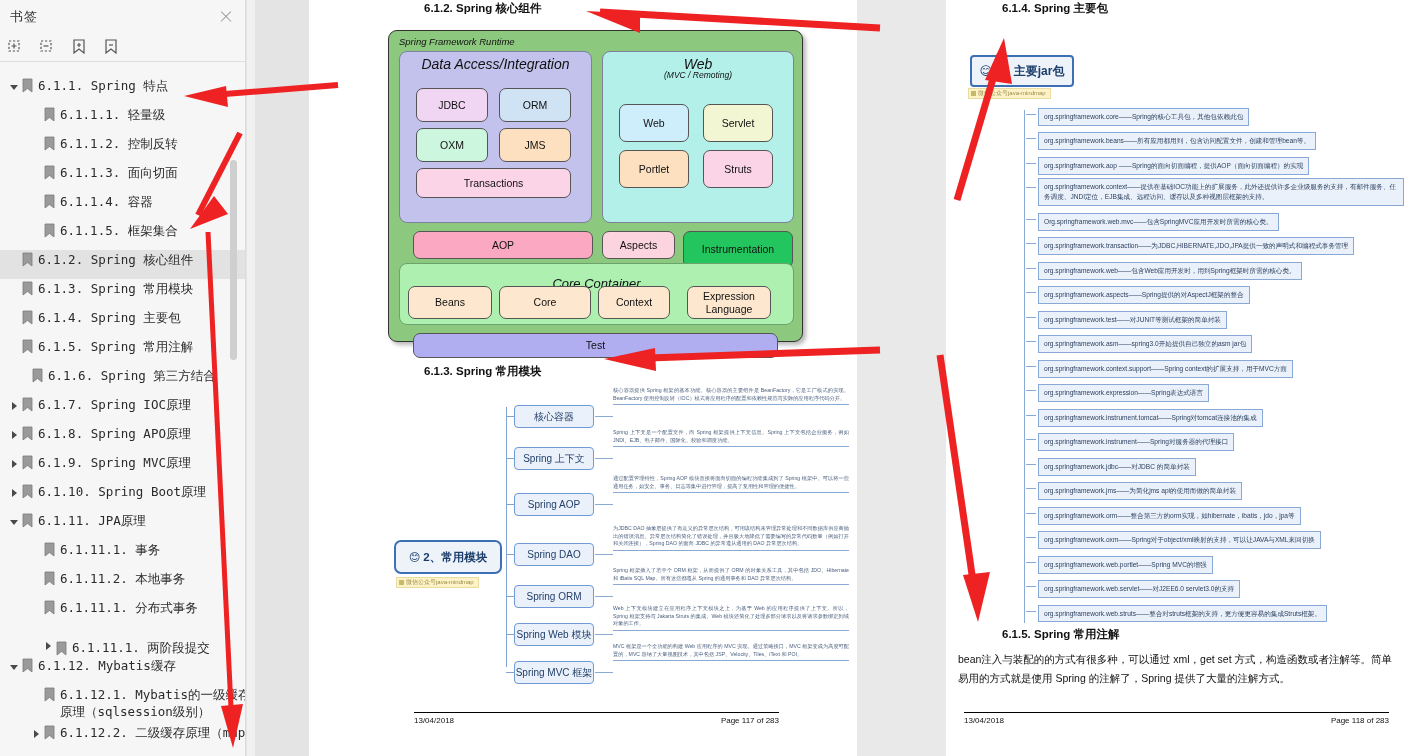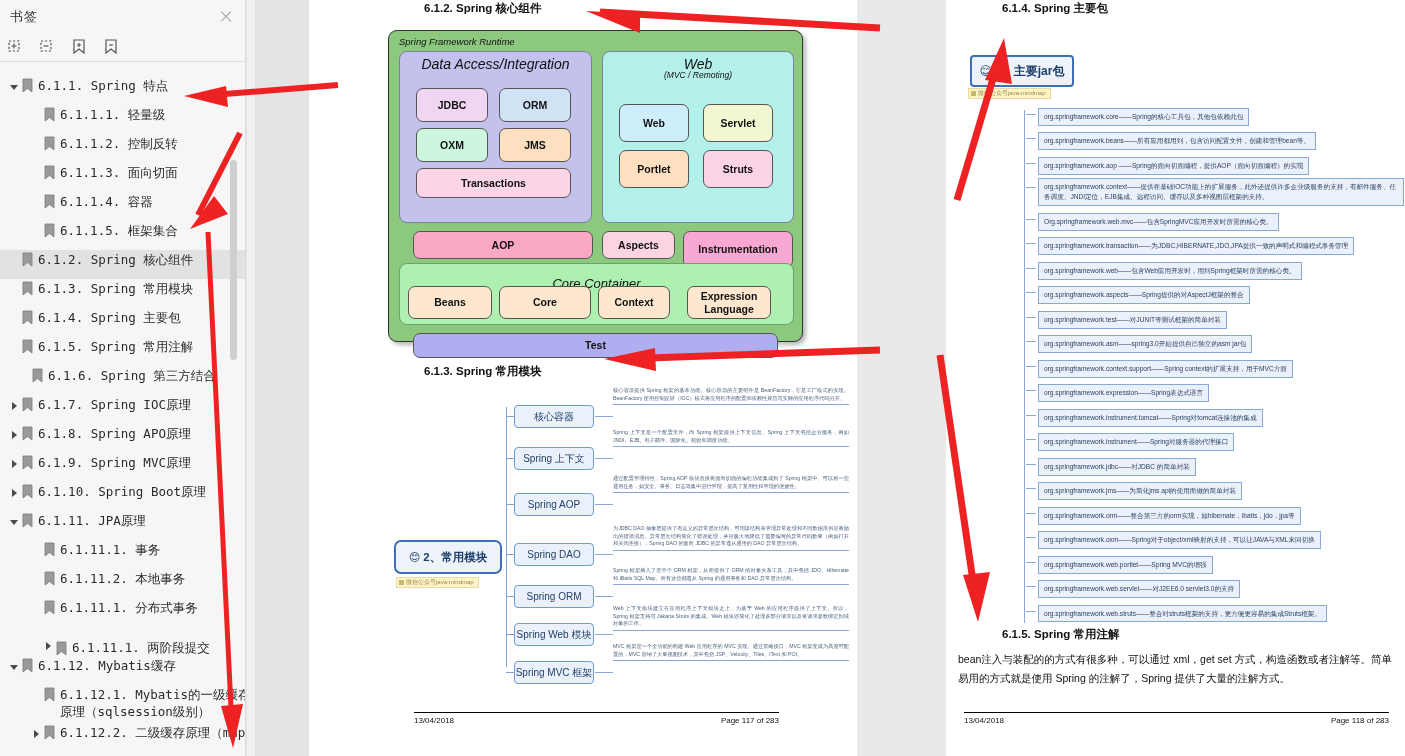--- a/index.html
+++ b/index.html
@@ -62,21 +62,21 @@
   #sfr-label { position:absolute; left:10px; top:5px; font-size:9.5px; font-style:italic;
       color:#111; }
   .grp { position:absolute; border:1.5px solid #7f7f9e; border-radius:8px; }
   #grp-data { left:10px; top:20px; width:193px; height:172px; background:#c3c2ec; }
   #grp-web  { left:213px; top:20px; width:192px; height:172px; background:#b3f0ea; }
   .grp-title { text-align:center; font-style:italic; font-size:14px; color:#111;
       margin-top:4px; font-weight:400; }
   .grp-sub { text-align:center; font-size:8.5px; font-style:italic; color:#111; }
   .cell { position:absolute; border:1.5px solid #555; border-radius:7px;
       display:flex; align-items:center; justify-content:center;
-      font-size:10.5px; font-weight:bold; color:#111; text-align:center; line-height:1.15; }
+      font-size:10.5px; font-weight:normal; color:#111; text-align:center; line-height:1.15; }
 
   #grp-core { position:absolute; left:10px; top:232px; width:395px; height:62px;
       background:#aef0b0; border:1.5px solid #6ba36d; border-radius:8px; }
   #grp-core .grp-title { font-size:13px; margin-top:12px; }
 
   
   #mindmap { position:absolute; left:85px; top:385px; width:455px; height:320px; }
   #mm-root { position:absolute; left:0px; top:155px; width:108px; height:34px;
      background:#eef3fa; border:2px solid #3c6fb4; border-radius:7px;
      display:flex; align-items:center; justify-content:center; gap:3px;
@@ -338,21 +338,21 @@
         <div class="grp-title" style="margin-bottom:-2px;">Web</div>
         <div class="grp-sub">(MVC / Remoting)</div>
         <div class="cell" style="left:16px;top:52px;width:70px;height:38px;background:#cfeefb;">Web</div>
         <div class="cell" style="left:100px;top:52px;width:70px;height:38px;background:#f3f6d2;">Servlet</div>
         <div class="cell" style="left:16px;top:98px;width:70px;height:38px;background:#fde0c0;">Portlet</div>
         <div class="cell" style="left:100px;top:98px;width:70px;height:38px;background:#fbd4e8;text-align:center;">Struts</div>
       </div>
 
       <div class="cell" style="left:24px;top:200px;width:180px;height:28px;background:#fba9c2;">AOP</div>
       <div class="cell" style="left:213px;top:200px;width:73px;height:28px;background:#fbd4e0;">Aspects</div>
-      <div class="cell" style="left:294px;top:200px;width:110px;height:37px;background:#f9a8d4;">Instrumentation</div>
+      <div class="cell" style="left:294px;top:200px;width:110px;height:37px;background:#22c55e;">Instrumentation</div>
 
       <div id="grp-core">
         <div class="grp-title">Core Container</div>
         <div class="cell" style="left:8px;top:22px;width:84px;height:33px;background:#fde8cf;">Beans</div>
         <div class="cell" style="left:99px;top:22px;width:92px;height:33px;background:#fde8cf;">Core</div>
         <div class="cell" style="left:198px;top:22px;width:72px;height:33px;background:#fde8cf;">Context</div>
         <div class="cell" style="left:287px;top:22px;width:84px;height:33px;background:#fde8cf;">Expression Language</div>
       </div>
 
       <div class="cell" style="left:24px;top:302px;width:365px;height:25px;background:#b0aef0;">Test</div>

